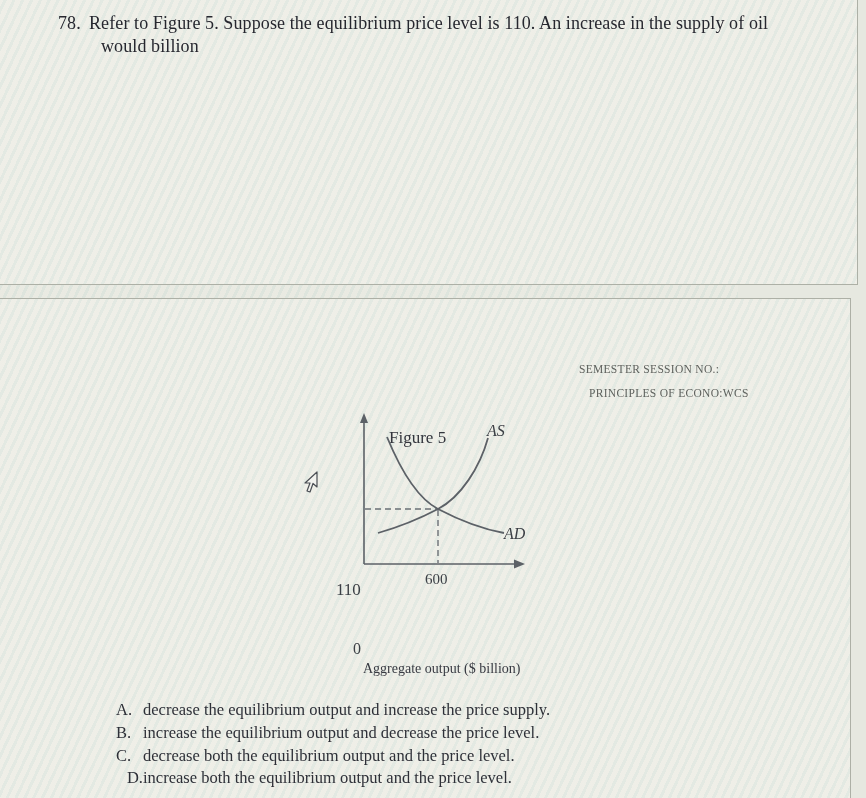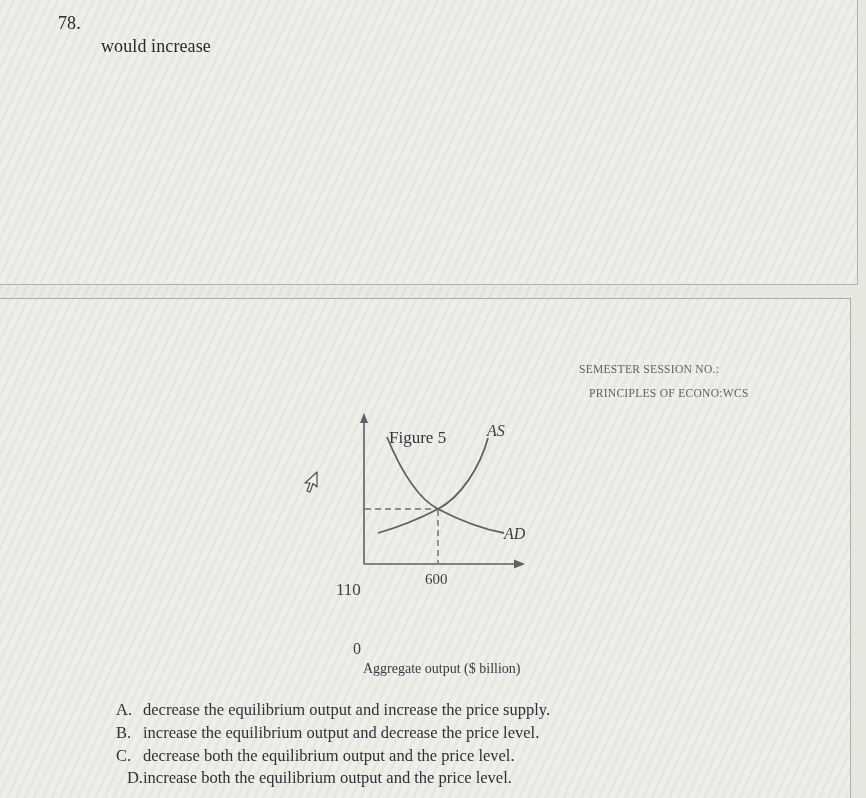--- a/index.html
+++ b/index.html
@@ -86,21 +86,22 @@
     font-family: "Liberation Serif", "DejaVu Serif", serif;
   }
 </style>
 </head>
 <body>
 
 <div class="page">
 
   <div class="panel question-panel">
     <span class="abs question-line" style="left:67px; top:24px;">78.</span>
-    <span class="abs question-line" style="left:110px; top:47px;">would increase</span>
+    <span class="abs question-line" style="left:98px; top:24px;">Refer to Figure 5. Suppose the equilibrium price level is 110. An increase in the supply of oil</span>
+    <span class="abs question-line" style="left:110px; top:47px;">would billion</span>
   </div>
 
   <div class="panel document-panel">
 
     <div class="abs course-header" style="left:598px; top:52px;margin-top:35px;">PRINCIPLES OF ECONO:WCS</div>
     <div class="abs course-header" style="left:588px; top:63px;">SEMESTER SESSION NO.:</div>
 
     <div class="abs figure-title" style="left:398px; top:85px;">Figure 5</div>
 
     <svg class="abs" style="left:350px; top:110px;" width="200" height="192" viewBox="0 0 200 192">

